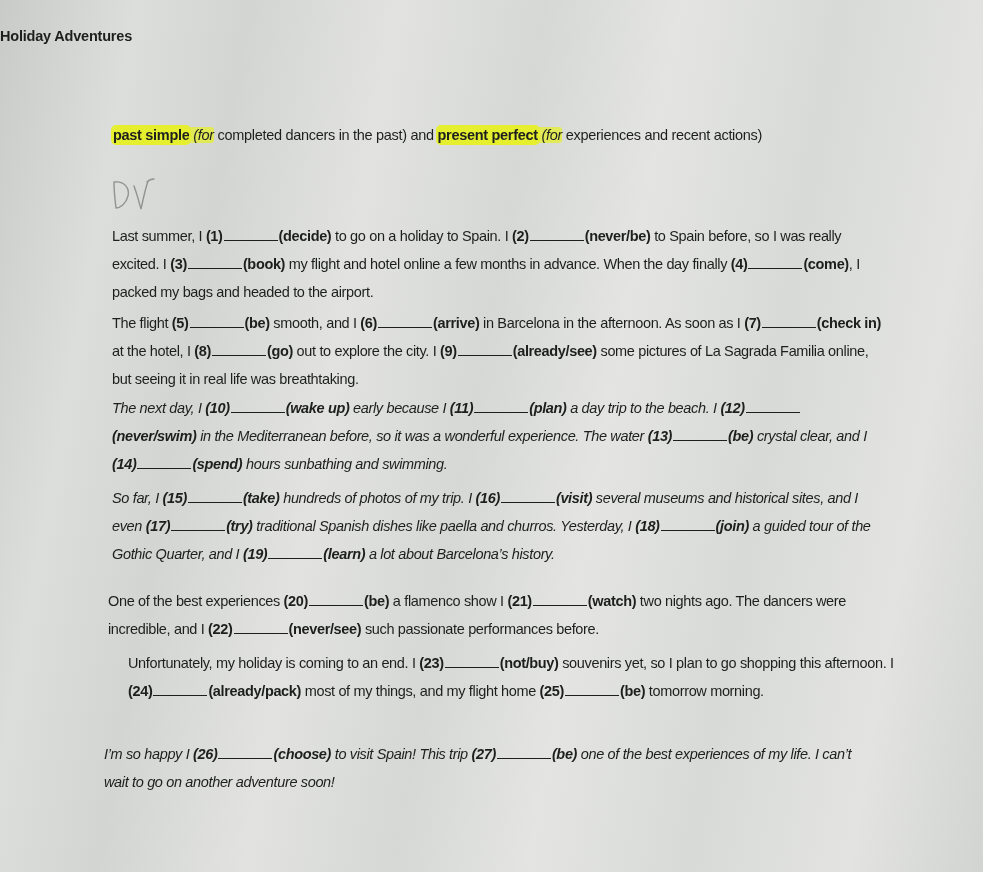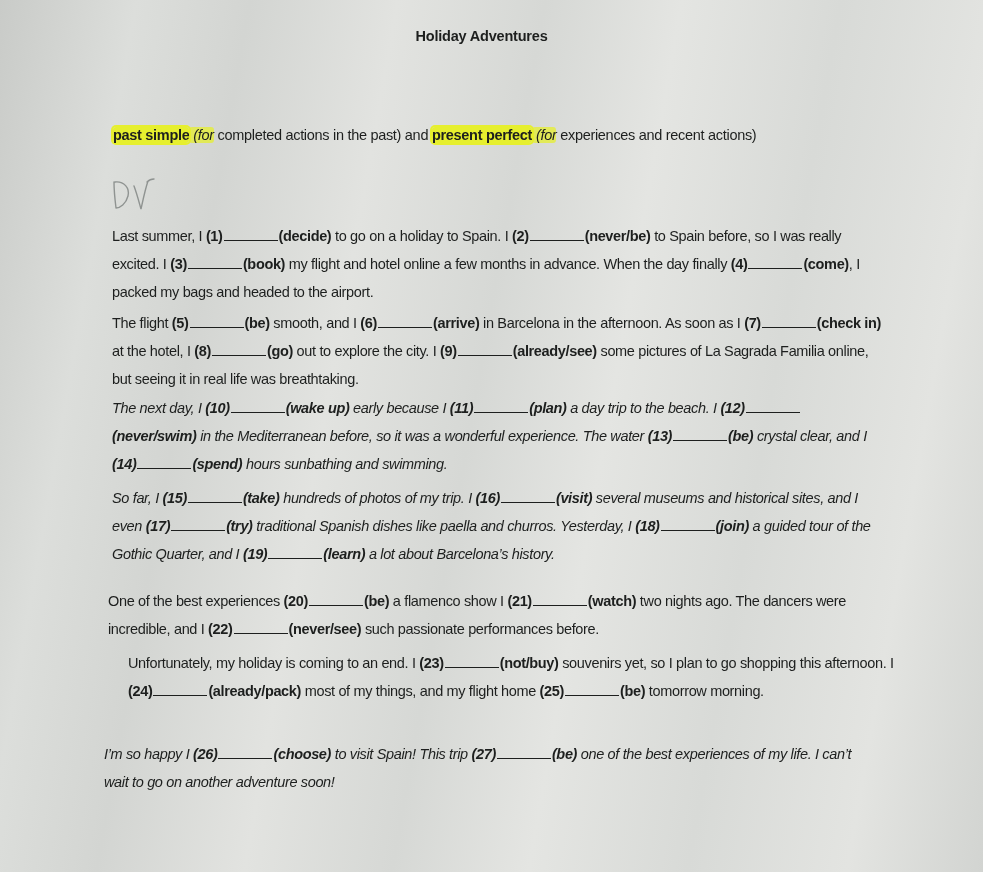--- a/index.html
+++ b/index.html
@@ -18,21 +18,21 @@
   .paper {
     position: absolute;
     left: 0; top: 0;
     width: 983px; height: 872px;
   }
   .title {
     position: absolute;
     top: 28px;
     left: 0;
     width: 963px;
-    text-align: center;
+    text-align: left;
     font-weight: bold;
     font-size: 14.5px;
     letter-spacing: -0.2px;
   }
   .block {
     position: absolute;
     left: 113px;
     width: 760px;
     font-size: 14.5px;
     line-height: 24px;
@@ -86,21 +86,21 @@
 </style>
 </head>
 <body>
 
 <div class="paper">
 
   <div class="title">Holiday Adventures</div>
 
 
   <div class="block legend">
-    <span class="b hl">past simple</span><span class="hl-soft"> (for</span><span> completed actions in the past) and </span><span class="b hl">present perfect</span><span class="hl-soft"> (for</span><span> experiences and recent actions)</span>
+    <span class="b hl">past simple</span><span class="hl-soft"> (for</span><span> completed dancers in the past) and </span><span class="b hl">present perfect</span><span class="hl-soft"> (for</span><span> experiences and recent actions)</span>
   </div>
 
   <svg class="handwriting" viewBox="0 0 50 36">
     <path d="M4 6 C4 14, 5 24, 6 32 M5 6 C14 5, 20 12, 18 20 C16 28, 10 32, 6 32" fill="none" stroke="#8f9391" stroke-width="1.4" stroke-linecap="round"></path>
     <path d="M24 10 C27 18, 29 26, 31 33 C33 24, 35 14, 38 5 M37 6 C39 4, 42 3, 44 3" fill="none" stroke="#8f9391" stroke-width="1.4" stroke-linecap="round"></path>
   </svg>
 
   <div class="para p1"><span>Last summer, I </span><span class="num">(1)</span><span class="blank"></span><span class="verb">(decide)</span><span> to go on a holiday to Spain. I </span><span class="num">(2)</span><span class="blank"></span><span class="verb">(never/be)</span><span> to Spain before, so I was really excited. I </span><span class="num">(3)</span><span class="blank"></span><span class="verb">(book)</span><span> my flight and hotel online a few months in advance. When the day finally </span><span class="num">(4)</span><span class="blank"></span><span class="verb">(come)</span><span>, I packed my bags and headed to the airport.</span></div>
   <div class="para p2"><span>The flight </span><span class="num">(5)</span><span class="blank"></span><span class="verb">(be)</span><span> smooth, and I </span><span class="num">(6)</span><span class="blank"></span><span class="verb">(arrive)</span><span> in Barcelona in the afternoon. As soon as I </span><span class="num">(7)</span><span class="blank"></span><span class="verb">(check in)</span><span> at the hotel, I </span><span class="num">(8)</span><span class="blank"></span><span class="verb">(go)</span><span> out to explore the city. I </span><span class="num">(9)</span><span class="blank"></span><span class="verb">(already/see)</span><span> some pictures of La Sagrada Familia online, but seeing it in real life was breathtaking.</span></div>
   <div class="para p3"><span>The next day, I </span><span class="num">(10)</span><span class="blank"></span><span class="verb">(wake up)</span><span> early because I </span><span class="num">(11)</span><span class="blank"></span><span class="verb">(plan)</span><span> a day trip to the beach. I </span><span class="num">(12)</span><span class="blank"></span><span class="verb">(never/swim)</span><span> in the Mediterranean before, so it was a wonderful experience. The water </span><span class="num">(13)</span><span class="blank"></span><span class="verb">(be)</span><span> crystal clear, and I </span><span class="num">(14)</span><span class="blank"></span><span class="verb">(spend)</span><span> hours sunbathing and swimming.</span></div>

